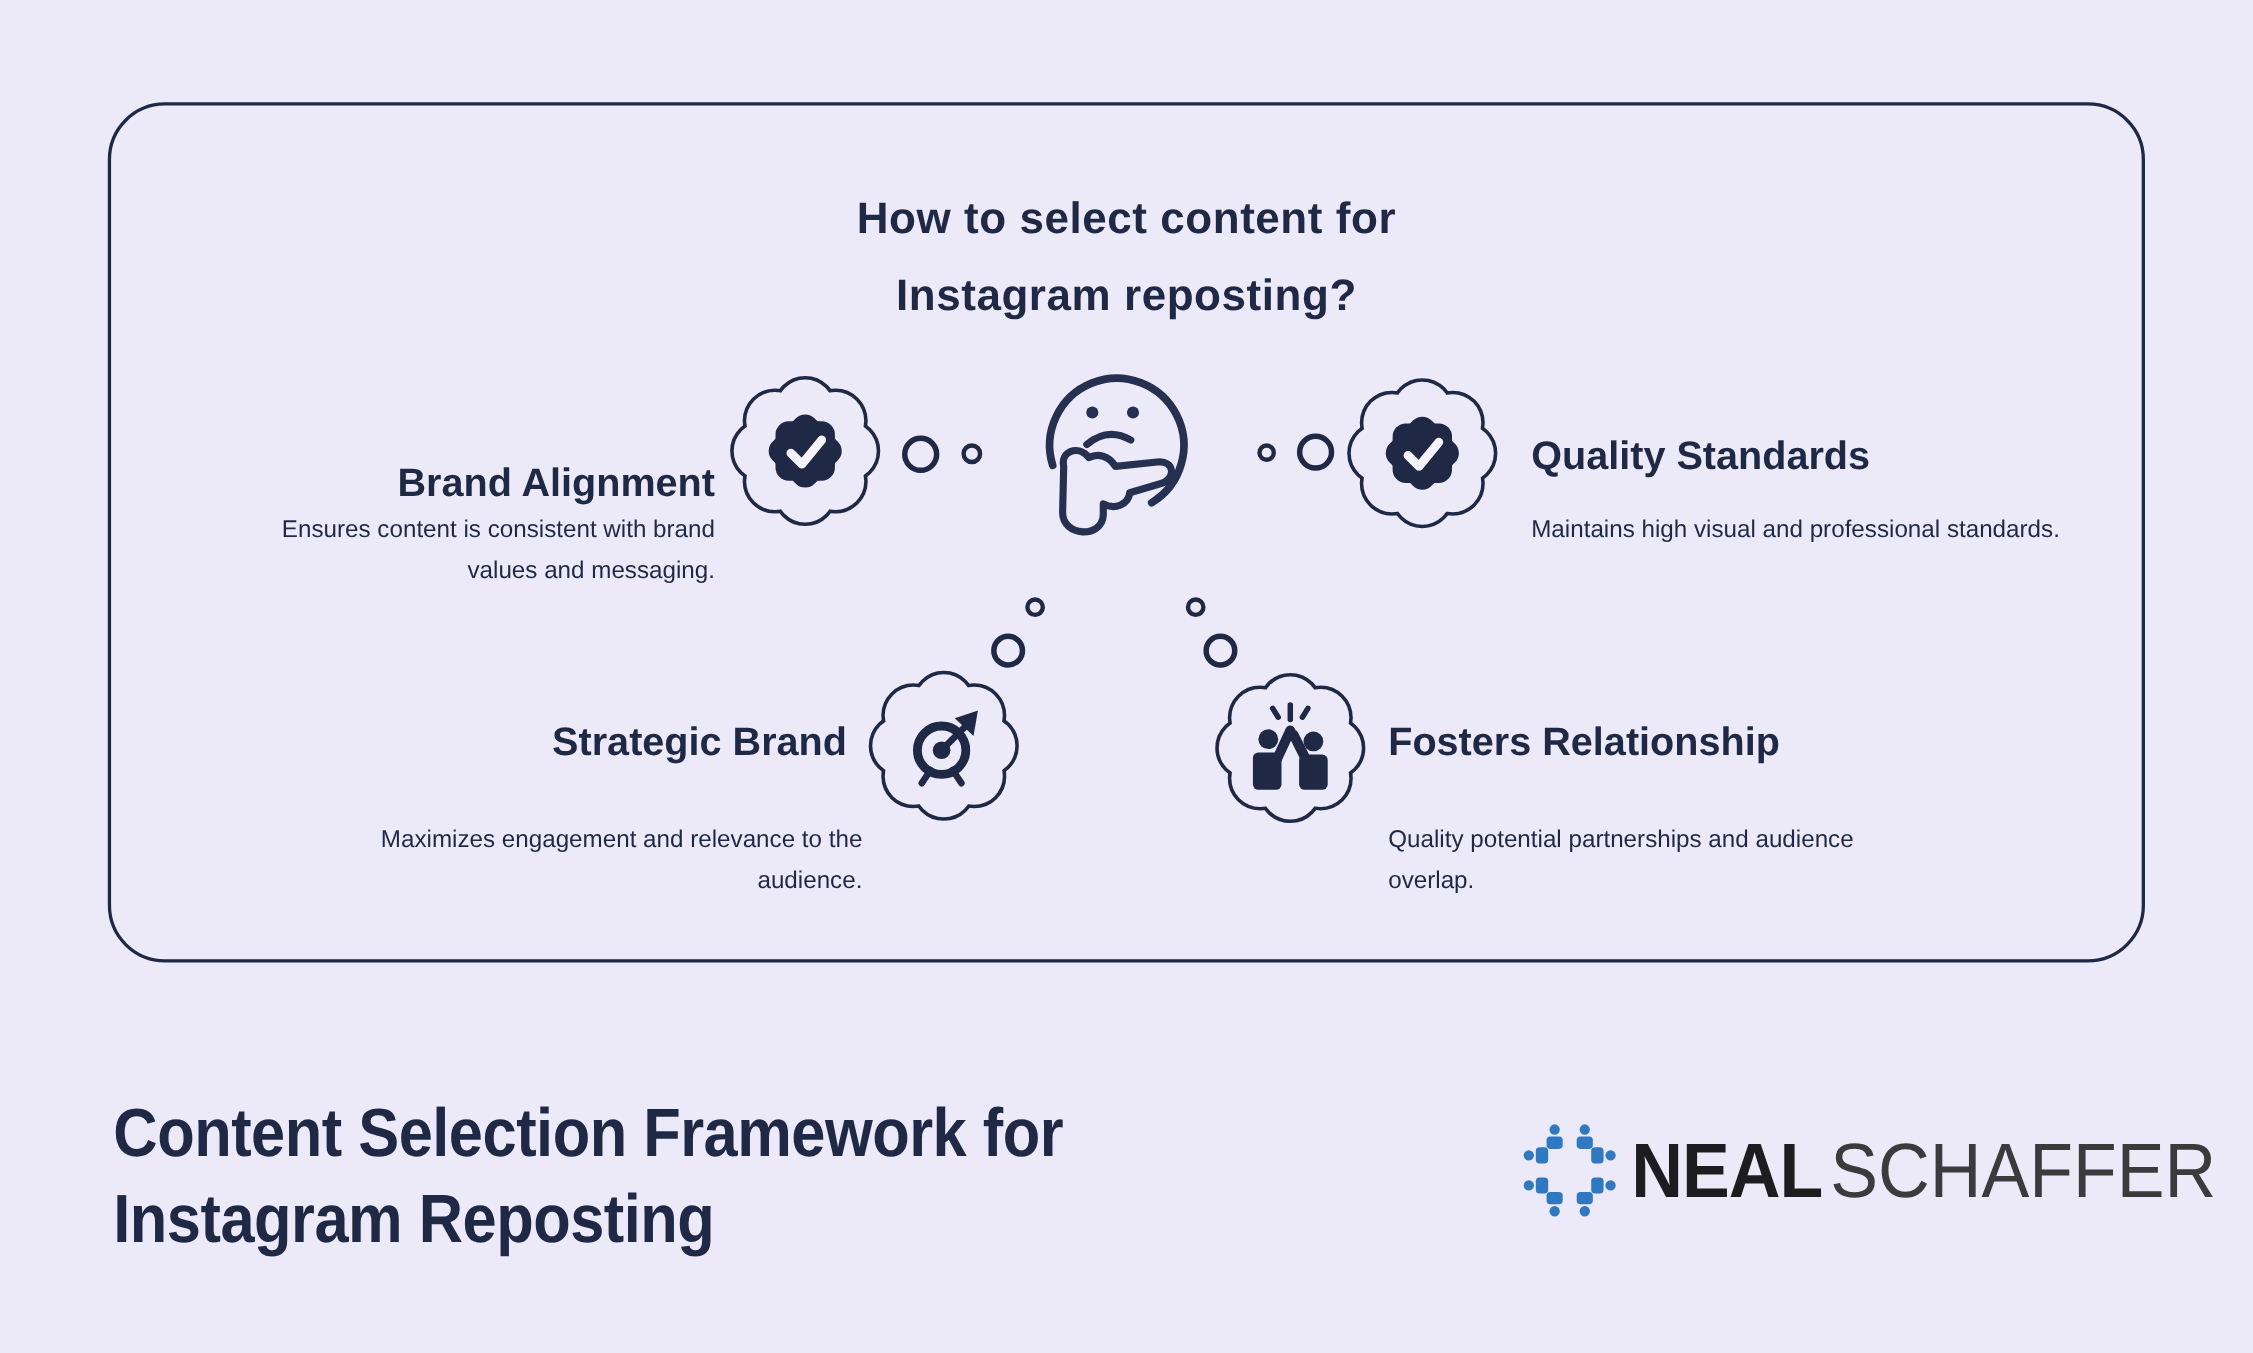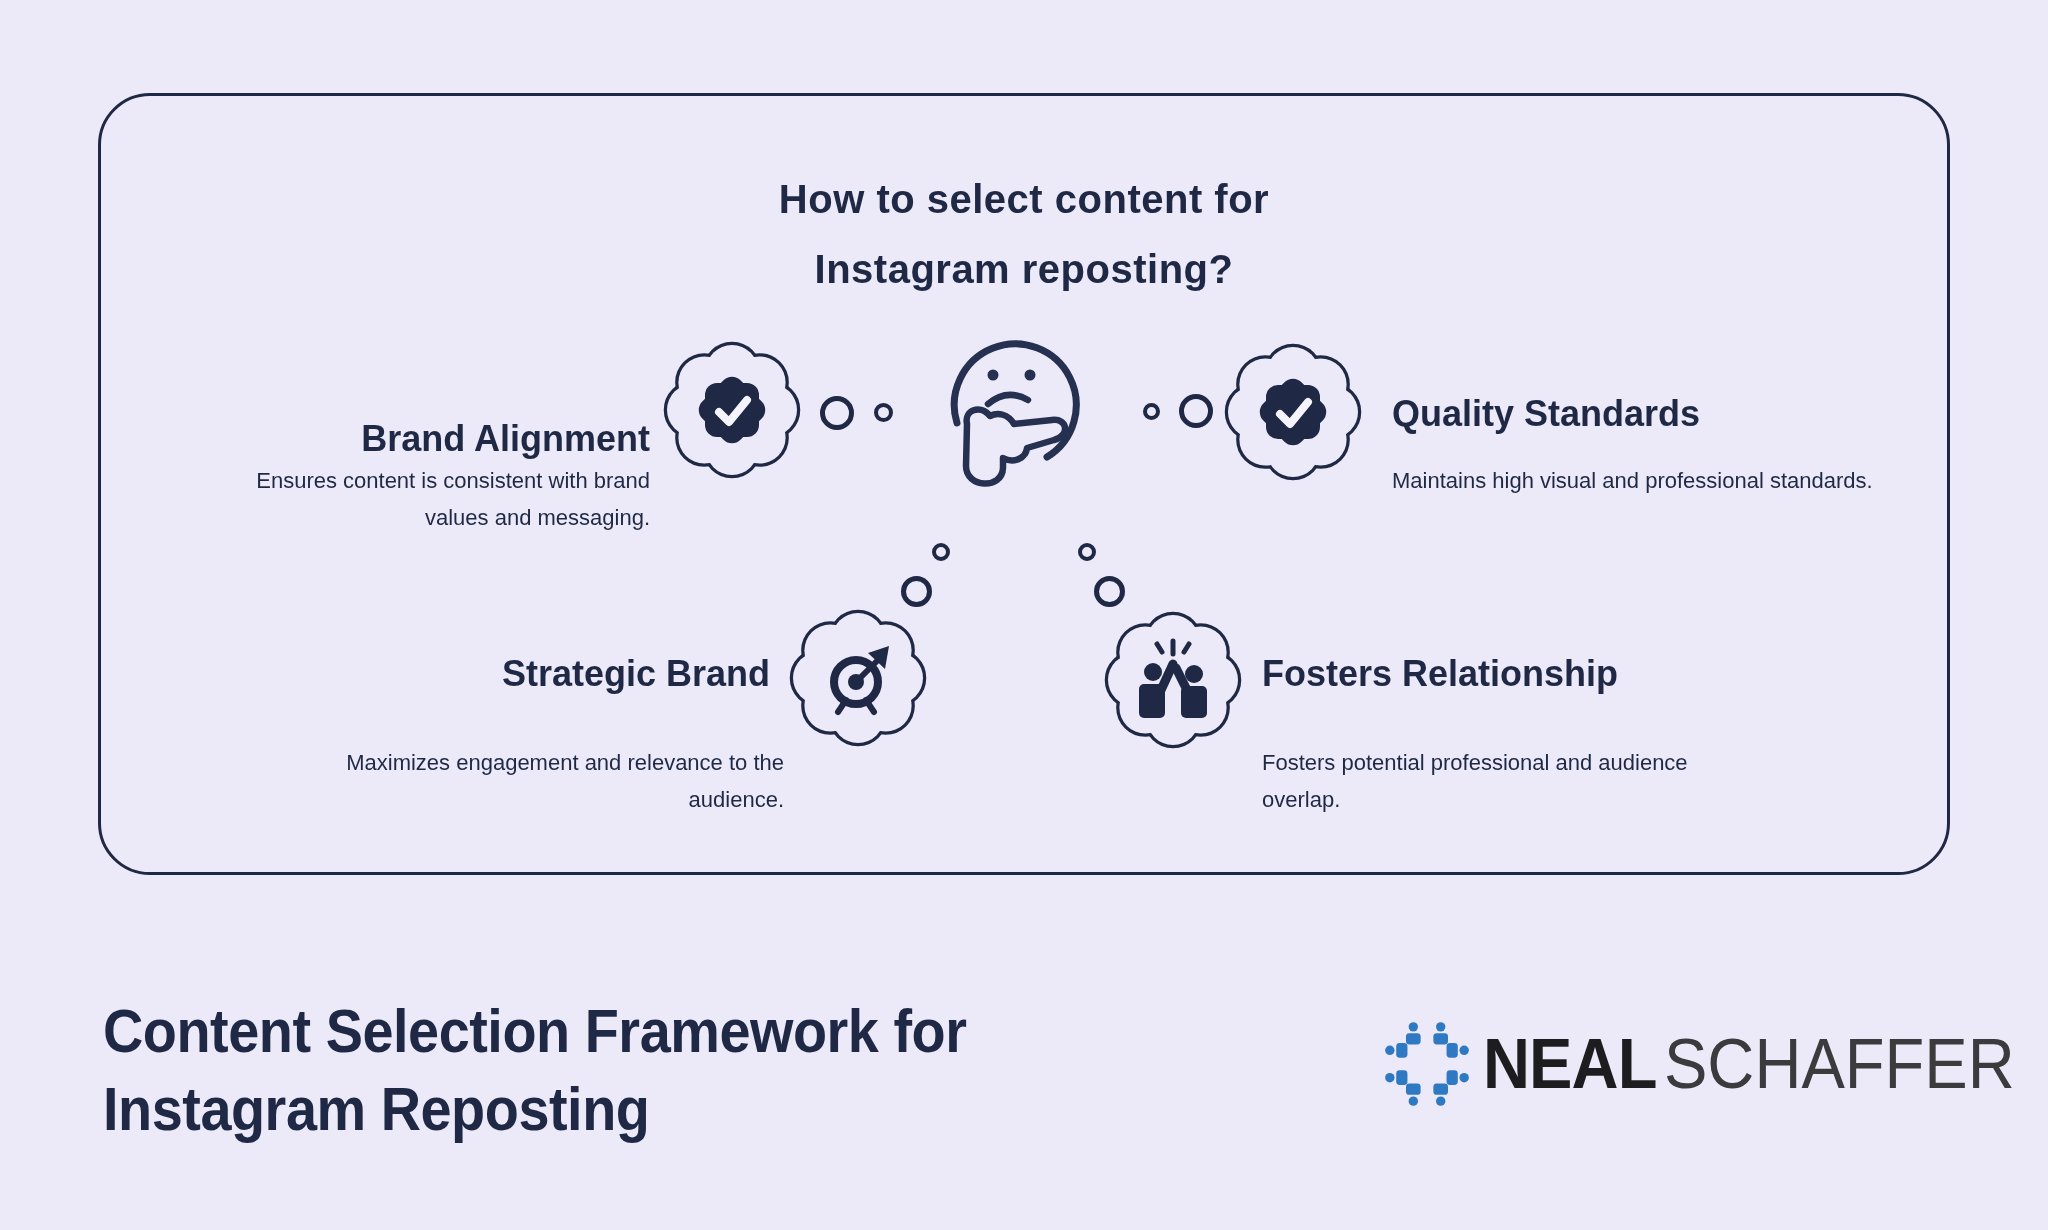--- a/index.html
+++ b/index.html
@@ -68,21 +68,21 @@
   <div class="q-title ra t-brand">Brand Alignment</div>
   <div class="q-desc ra d-brand">Ensures content is consistent with brand values and messaging.</div>
 
   <div class="q-title t-quality">Quality Standards</div>
   <div class="q-desc d-quality">Maintains high visual and professional standards.</div>
 
   <div class="q-title ra t-strategic">Strategic Brand</div>
   <div class="q-desc ra d-strategic">Maximizes engagement and relevance to the audience.</div>
 
   <div class="q-title t-creator">Fosters Relationship</div>
-  <div class="q-desc d-creator">Fosters potential professional and audience overlap.</div>
+  <div class="q-desc d-creator">Quality potential partnerships and audience overlap.</div>
 
   <svg class="cloud cloud-brand" viewBox="0 0 140 140">
     <g stroke="#1F2945" stroke-width="6.5" fill="none">
       <circle cx="109" cy="70" r="26"></circle>
         <circle cx="97.6" cy="97.6" r="26"></circle>
         <circle cx="70" cy="109" r="26"></circle>
         <circle cx="42.4" cy="97.6" r="26"></circle>
       <circle cx="31" cy="70" r="26"></circle>
         <circle cx="42.4" cy="42.4" r="26"></circle>
         <circle cx="70" cy="31" r="26"></circle>

